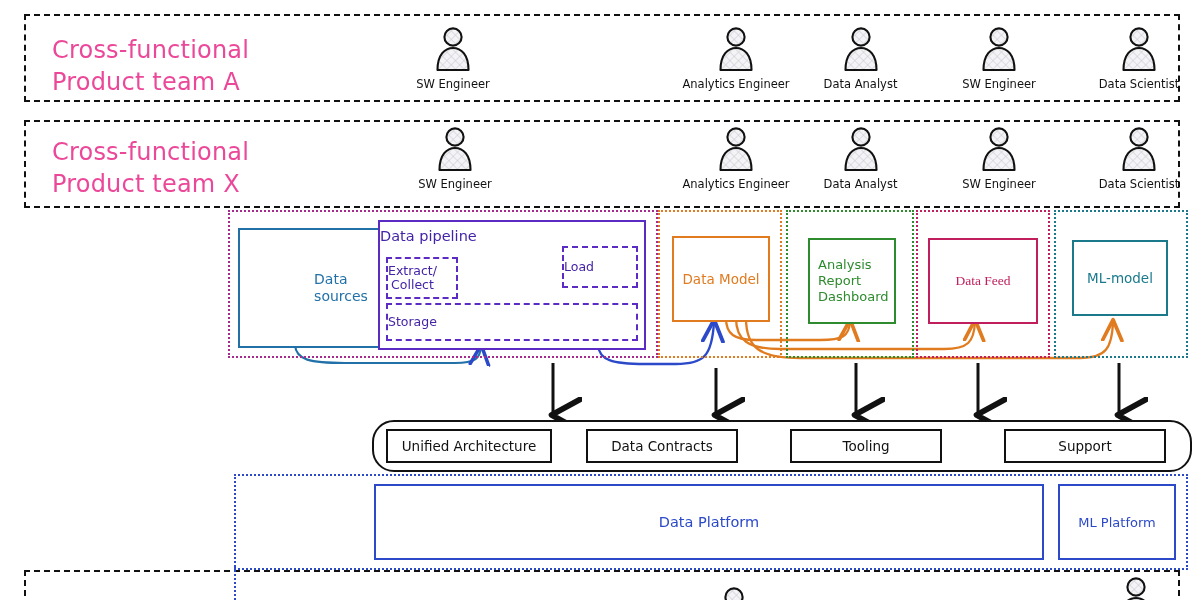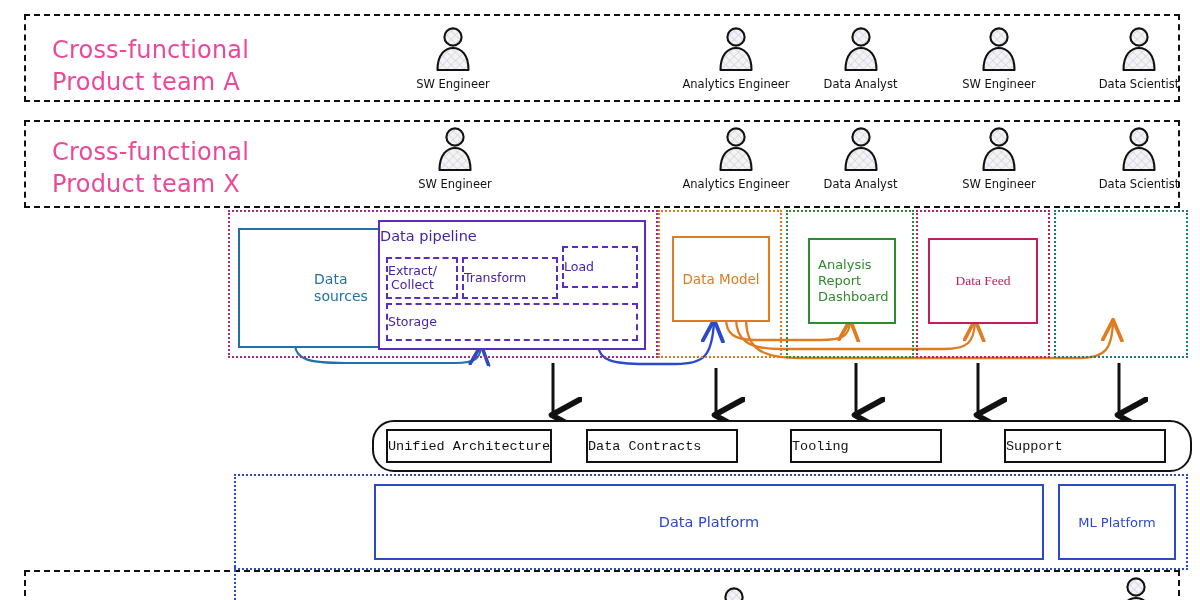--- a/index.html
+++ b/index.html
@@ -24,21 +24,21 @@
   
   .node{position:absolute;background:#fff;border:2.5px solid;display:flex;align-items:center;justify-content:center;}
   .node span{display:block;text-align:left;line-height:1.22;white-space:pre-line;}
 
   
   .sub{position:absolute;background:#fff;border:2px dashed #5b2bc4;display:flex;align-items:center;justify-content:flex-start;}
   .sub span{font-size:12.5px;color:#4423a8;text-align:center;line-height:1.15;white-space:pre-line;}
 
   
   .capbar{position:absolute;border:2.5px solid #111;border-radius:22px;background:#fff;}
-  .cap-item{position:absolute;border:2.5px solid #111;background:#fff;display:flex;align-items:center;font-family:Liberation Mono, monospace;}
+  .cap-item{position:absolute;border:2.5px solid #111;background:#fff;display:flex;align-items:center;justify-content:center;}
   .cap-item span{font-size:13.5px;color:#111;white-space:nowrap;}
 
   
   .platlane{position:absolute;border:2px dotted #2b49c9;}
   .plat{position:absolute;border:2.5px solid #2b49c9;background:#fff;display:flex;align-items:center;justify-content:center;}
   .plat span{color:#2b49c9;white-space:nowrap;}
 
   .bottomrow{position:absolute;border-top:2px dashed #111;border-left:2px dashed #111;border-right:2px dashed #111;background:#fff;}
   .vdot{position:absolute;border-left:2px dotted #2b49c9;}
 </style>
@@ -181,23 +181,20 @@
 sources</span>
     </div>
 
     <div class="node" style="left:378px;top:220px;width:264px;height:126px;border-color:#5b2bc4;display:block;">
       <span style="color:#4423a8;font-size:14.5px;margin-top:6px;">Data pipeline</span>
     </div>
     <div class="sub" style="left:386px;top:257px;width:68px;height:38px;">
       <span>Extract/
 Collect</span>
     </div>
-    <div class="sub" style="left:462px;top:257px;width:92px;height:38px;">
-      <span>Transform</span>
-    </div>
     <div class="sub" style="left:562px;top:246px;width:72px;height:38px;">
       <span>Load</span>
     </div>
     <div class="sub" style="left:386px;top:303px;width:248px;height:34px;">
       <span>Storage</span>
     </div>
 
     <div class="node" style="left:672px;top:236px;width:94px;height:82px;border-color:#e07b1f;">
       <span style="color:#e07b1f;font-size:13.5px;">Data Model</span>
     </div>
@@ -205,20 +202,23 @@
     <div class="node" style="left:808px;top:238px;width:84px;height:82px;border-color:#2e8b2e;justify-content:flex-start;">
       <span style="color:#2e8b2e;font-size:13px;text-align:left;padding-left:8px;">Analysis
 Report
 Dashboard</span>
     </div>
 
     <div class="node" style="left:928px;top:238px;width:106px;height:82px;border-color:#c01e5c;">
       <span style="color:#c01e5c;font-size:13.5px;font-family:Liberation Serif, serif;">Data Feed</span>
     </div>
 
+    <div class="node" style="left:1072px;top:240px;width:92px;height:72px;border-color:#1a7a8c;">
+      <span style="color:#1a7a8c;font-size:13.5px;">ML-model</span>
+    </div>
 
     <div class="capbar" style="left:372px;top:420px;width:816px;height:48px;"></div>
     <div class="cap-item" style="left:386px;top:429px;width:162px;height:30px;">
       <span>Unified Architecture</span>
     </div>
     <div class="cap-item" style="left:586px;top:429px;width:148px;height:30px;">
       <span>Data Contracts</span>
     </div>
     <div class="cap-item" style="left:790px;top:429px;width:148px;height:30px;">
       <span>Tooling</span>

